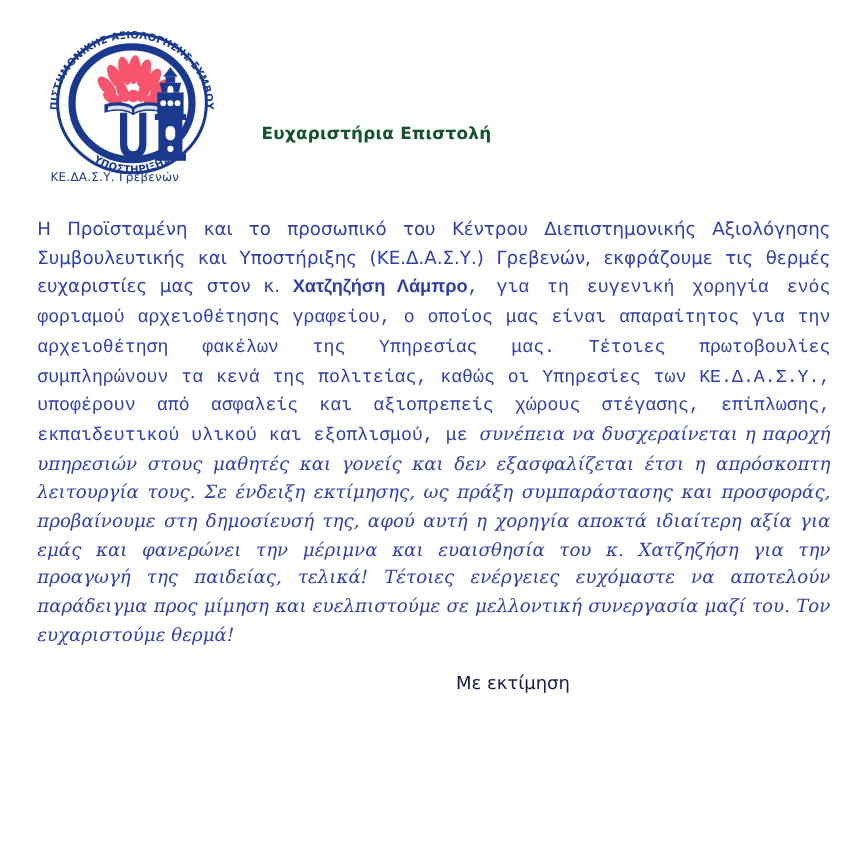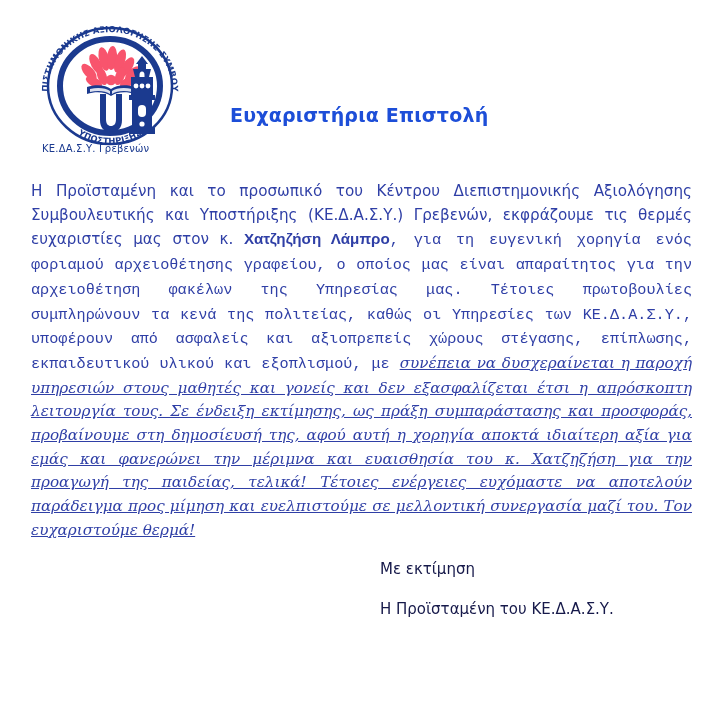--- a/index.html
+++ b/index.html
@@ -47,26 +47,26 @@
     width: 160px;
     font-family: "DejaVu Sans", sans-serif;
     font-size: 10px;
     letter-spacing: 0.2px;
     color: #1b3a8f;
     white-space: nowrap;
   }
 
   .doc-title {
     position: absolute;
-    left: 230px;
+    left: 218px;
     top: 104px;
     font-family: "DejaVu Sans", sans-serif;
-    font-size: 19px;
+    font-size: 14px;
     font-weight: 700;
-    color: #1d4ed8;
+    color: #14532d;
     letter-spacing: 0.2px;
   }
 
   
   .body-text {
     position: absolute;
     left: 31px;
     top: 180px;
     width: 661px;
     color: #2f3fa6;
@@ -90,21 +90,20 @@
     font-weight: 700;
   }
 
   .seg-serif {
     font-family: Liberation Mono, monospace;
   }
 
   .seg-italic {
     font-family: "DejaVu Serif", serif;
     font-style: italic;
-    text-decoration: underline;
   }
 
   
   .signature {
     position: absolute;
     left: 380px;
     top: 560px;
     width: 312px;
     text-align: left;
     color: #16194a;
@@ -193,16 +192,15 @@
   </div>
 
   <div class="body-text">
     <p class="para">
       <span class="seg-regular">Η Προϊσταμένη και το προσωπικό του Κέντρου Διεπιστημονικής Αξιολόγησης Συμβουλευτικής και Υποστήριξης (ΚΕ.Δ.Α.Σ.Υ.) Γρεβενών, εκφράζουμε τις θερμές ευχαριστίες μας στον κ. </span><span class="seg-name">Χατζηζήση Λάμπρο</span><span class="seg-serif">, για τη  ευγενική  χορηγία ενός φοριαμού αρχειοθέτησης γραφείου, ο οποίος μας είναι απαραίτητος για την αρχειοθέτηση φακέλων της Υπηρεσίας μας. Τέτοιες πρωτοβουλίες συμπληρώνουν τα κενά της πολιτείας, καθώς οι Υπηρεσίες των ΚΕ.Δ.Α.Σ.Υ., υποφέρουν από ασφαλείς και αξιοπρεπείς χώρους στέγασης, επίπλωσης, εκπαιδευτικού υλικού και εξοπλισμού, με </span><span class="seg-italic">συνέπεια να δυσχεραίνεται η παροχή υπηρεσιών στους μαθητές και γονείς και δεν εξασφαλίζεται  έτσι η απρόσκοπτη λειτουργία τους. Σε ένδειξη εκτίμησης, ως πράξη συμπαράστασης και προσφοράς, προβαίνουμε στη  δημοσίευσή της, αφού αυτή η χορηγία αποκτά ιδιαίτερη αξία για εμάς και φανερώνει την μέριμνα και ευαισθησία του κ. Χατζηζήση για την προαγωγή της παιδείας, τελικά! Τέτοιες ενέργειες ευχόμαστε να αποτελούν παράδειγμα προς μίμηση και ευελπιστούμε σε μελλοντική συνεργασία μαζί του. Τον ευχαριστούμε θερμά!</span>
     </p>
   </div>
 
   <div class="signature">
     <p class="sig-line">Με εκτίμηση</p>
-    <p class="sig-line">Η Προϊσταμένη του ΚΕ.Δ.Α.Σ.Υ.</p>
   </div>
 
 </div>
 
 </body></html>

